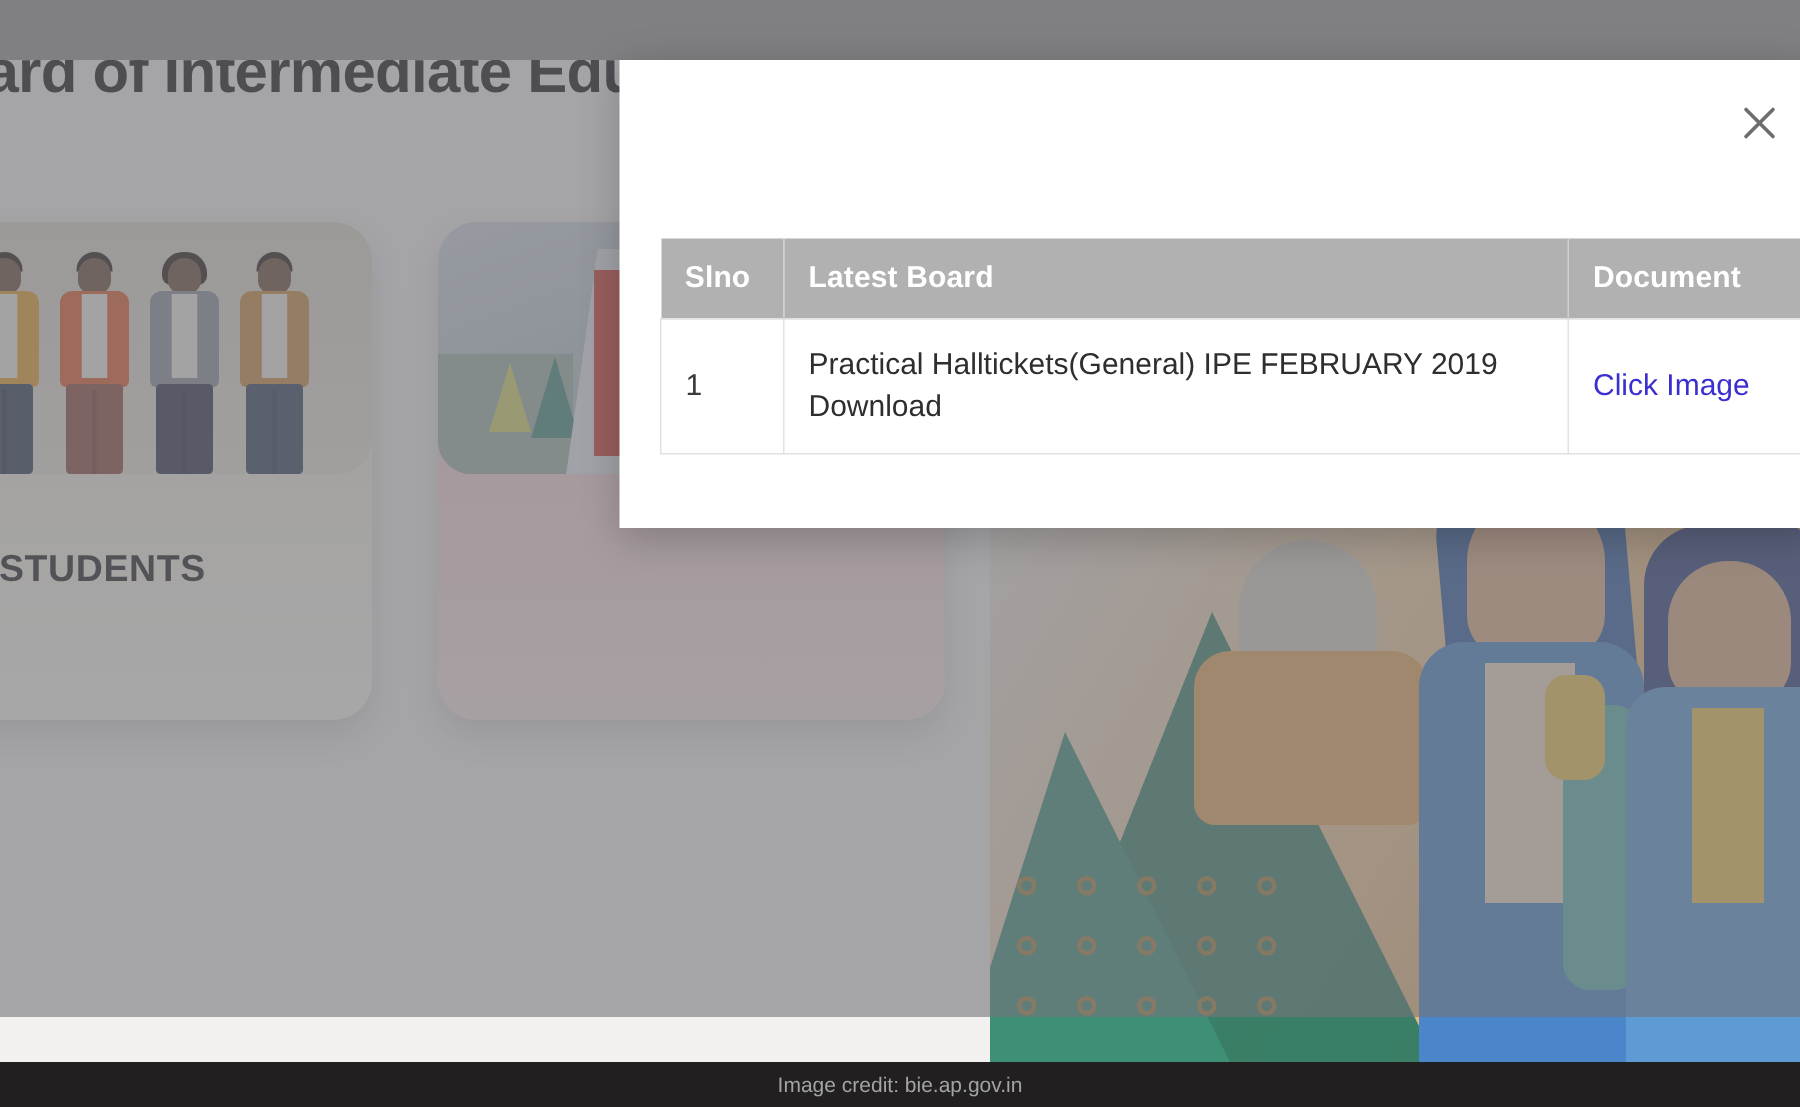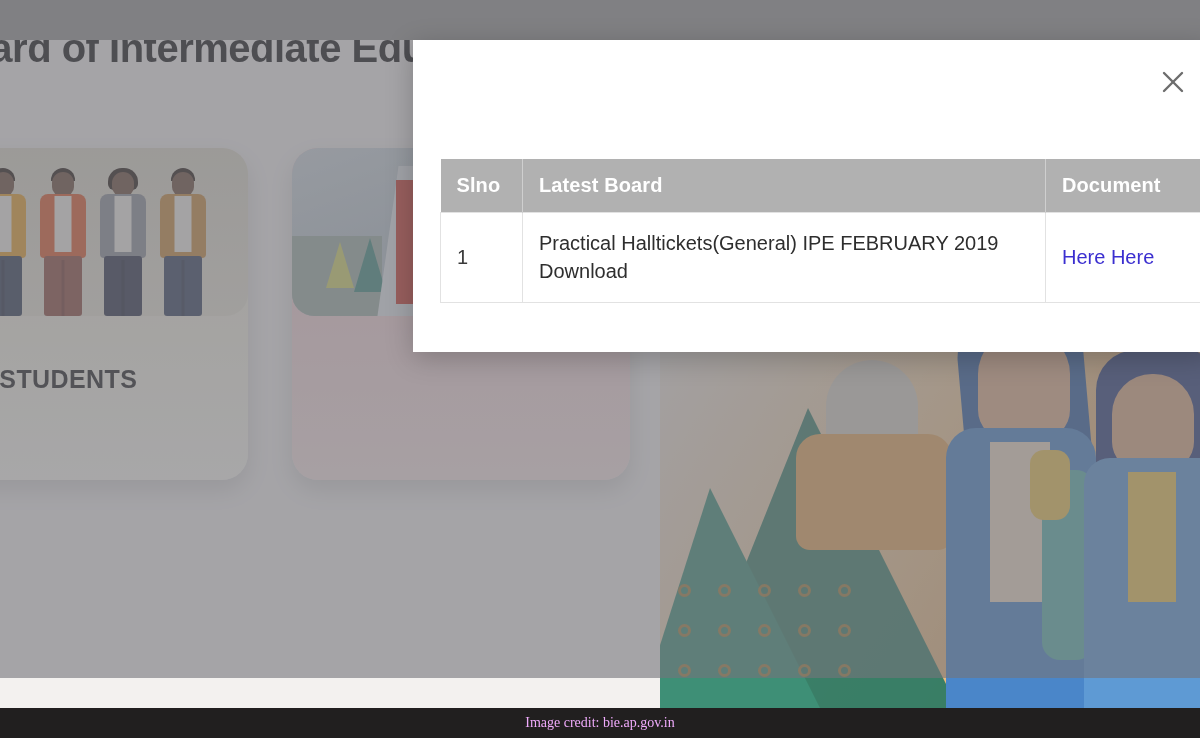--- a/index.html
+++ b/index.html
@@ -212,23 +212,23 @@
     position: absolute;
     left: 0; right: 0; bottom: 0;
     height: 30px;
     background: #211f1f;
     display: flex;
     align-items: center;
     justify-content: center;
     z-index: 60;
   }
   .credit-text {
-    color: #f0abfc;
+    color: #a3a3a3;
     font-size: 14px;
-    font-family: Liberation Serif, serif;
+    font-family: Liberation Sans, sans-serif;
   }
 </style>
 </head>
 <body>
 
 <div id="screen">
 
   <div class="bg-page">
 
     <div class="bg-headline">Board of Intermediate Education, Andhra Pradesh</div>
@@ -356,21 +356,21 @@
           <th class="col-sino">Slno</th>
           <th class="col-news">Latest Board</th>
           <th class="col-doc">Document</th>
         </tr>
       </thead>
       <tbody>
         <tr>
           <td class="cell-sino">1</td>
           <td class="cell-news">Practical Halltickets(General) IPE FEBRUARY 2019 Download</td>
           <td class="cell-doc">
-            <a class="doc-link" href="#">Here Here</a>
+            <a class="doc-link" href="#">Click Image</a>
           </td>
         </tr>
       </tbody>
     </table>
 
   </div>
 
   <div class="credit-bar">
     <span class="credit-text">Image credit: bie.ap.gov.in</span>
   </div>

